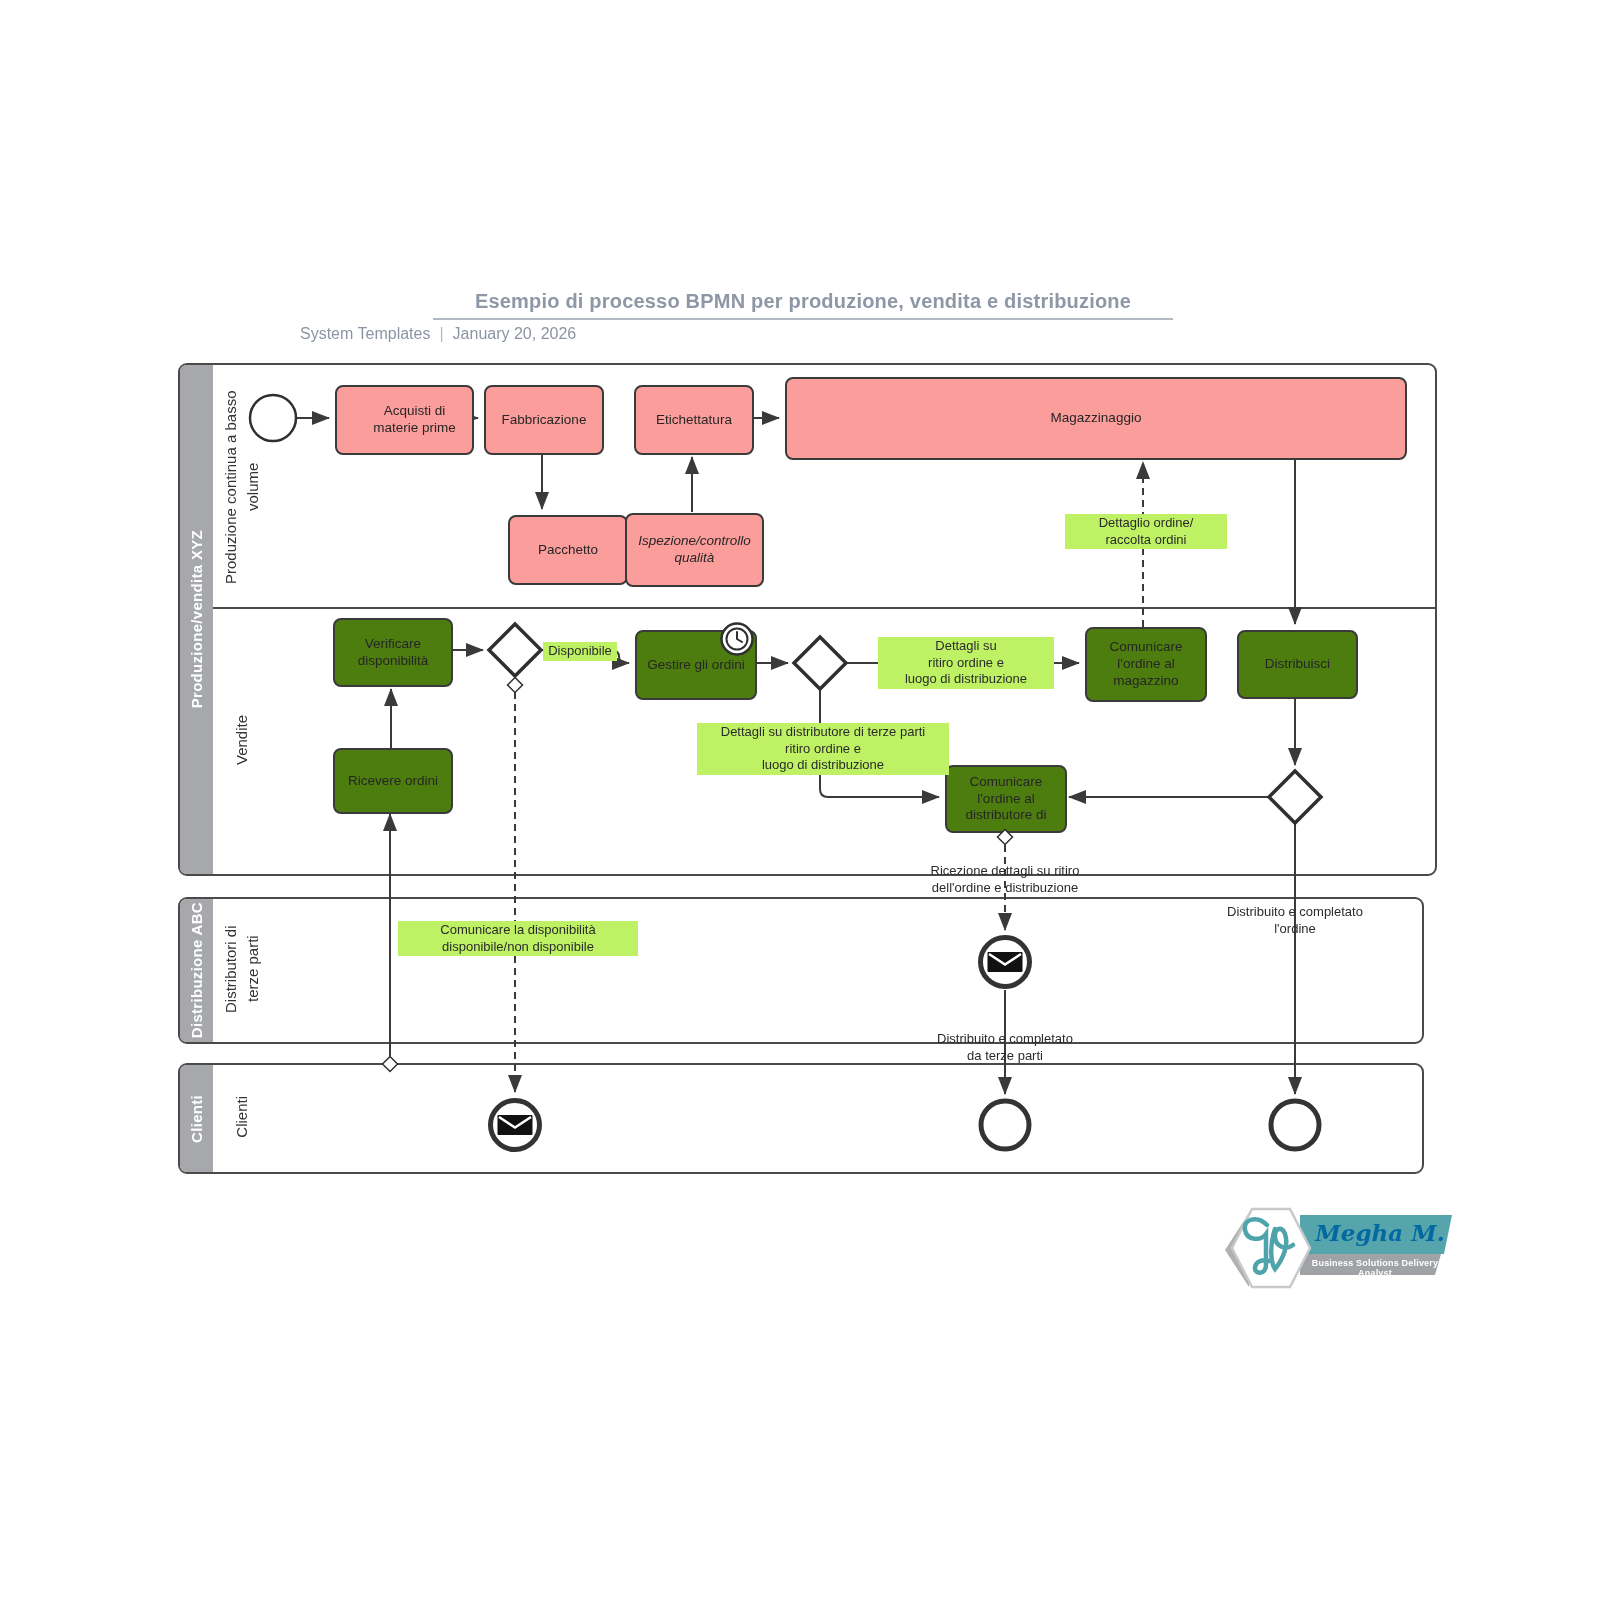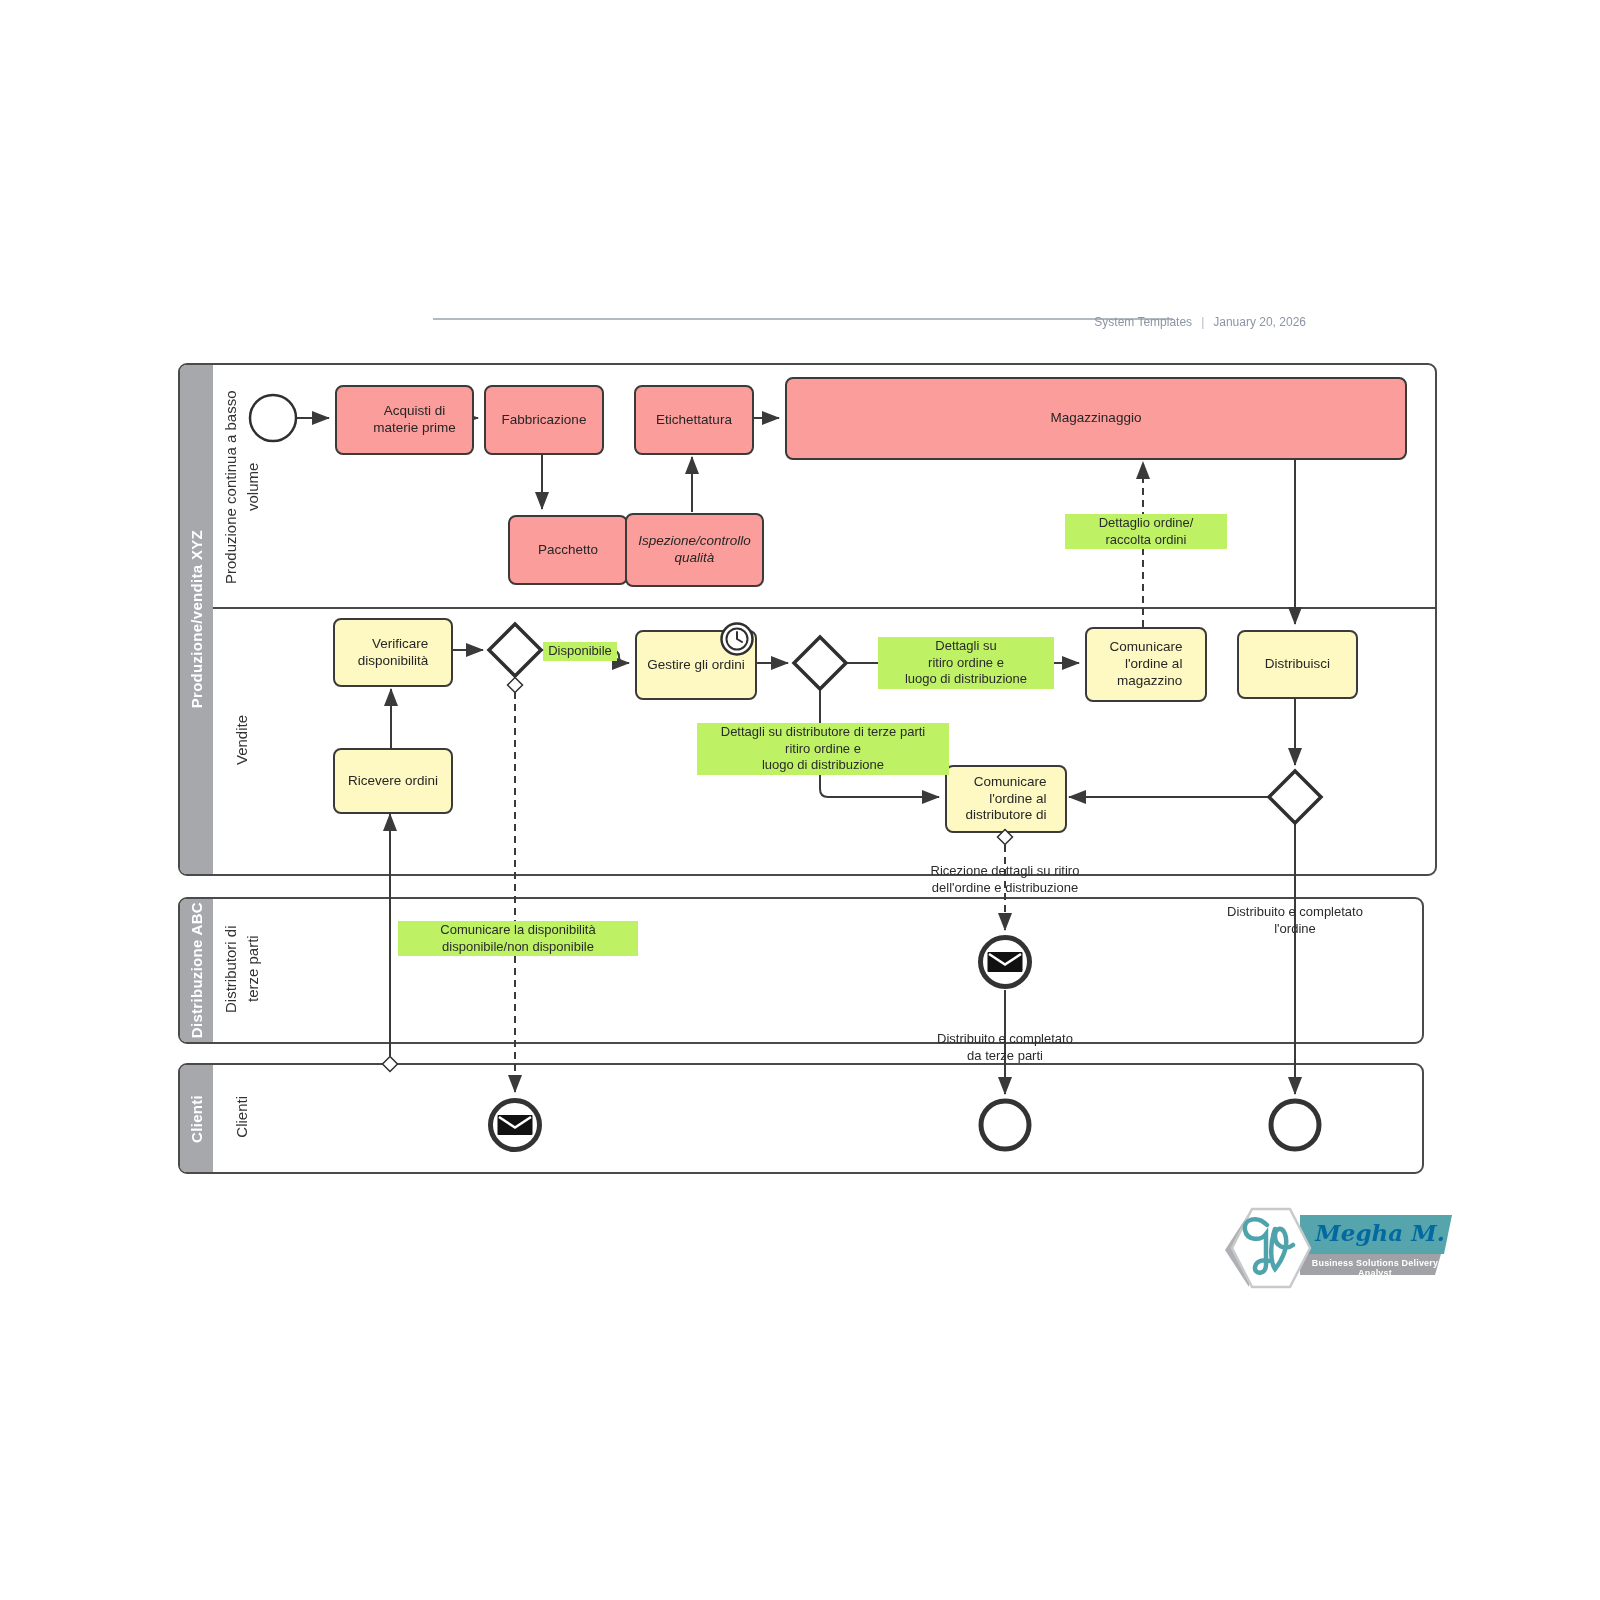--- a/index.html
+++ b/index.html
@@ -2,39 +2,39 @@
 <html><head>
 <meta charset="utf-8">
 <style>
   html,body { margin:0; padding:0; background:#ffffff; }
   #canvas { position:relative; width:1600px; height:1600px; background:#ffffff;
             font-family:"Liberation Sans", sans-serif; overflow:hidden; }
 
   .title { position:absolute; left:300px; top:290px; width:1006px; text-align:center;
            font-size:20px; font-weight:bold; color:#8E97A6; letter-spacing:.2px; }
   .title-underline { position:absolute; left:433px; top:318px; width:740px; height:2px; background:#B3B9C3; }
-  .subtitle { position:absolute; left:300px; top:315px; width:1006px; text-align:right;
-              font-size:12px; color:#8C95A3; }
+  .subtitle { position:absolute; left:300px; top:325px; width:1006px; text-align:left;
+              font-size:16px; color:#8C95A3; }
   .subtitle .sep { color:#B3B9C3; margin:0 9px; }
 
   .pool { position:absolute; border:2px solid #4A4A4A; border-radius:9px; z-index:0; background:#fff; }
   .pool-header { position:absolute; left:0; top:0; bottom:0; width:33px; background:#A6A8AB;
                  border-radius:6px 0 0 6px; display:flex; align-items:center; justify-content:center; }
   .vtext { writing-mode:vertical-rl; transform:rotate(180deg); text-align:center; }
   .pool-header .vtext { color:#ffffff; font-weight:bold; font-size:15px; letter-spacing:.3px; }
   .lane-label { position:absolute; display:flex; align-items:center; justify-content:center; }
   .lane-label .vtext { font-size:15px; color:#333333; line-height:1.45; }
   .h212 { height:212px; } .h120 { height:120px; }
   .lane-div { position:absolute; background:#4A4A4A; height:2px; }
 
   .task { position:absolute; display:flex; align-items:center; justify-content:center; text-align:center;
           border:2px solid #3A3A3A; border-radius:8px; font-size:13.5px; color:#262626;
           white-space:pre-line; line-height:1.25; z-index:2; }
   .red  { background:#FB9D9B; }
-  .pink { background:#fef9c3;text-align:right; }
+  .pink { background:#4d7c0f; }
 
   .flabel { position:absolute; font-size:13px; color:#2B2B2B; text-align:center;
             white-space:pre-line; line-height:1.27; z-index:3; }
   .wbg { background:#bef264; padding:1px 3px; }
 
   svg.layer { position:absolute; left:0; top:0; pointer-events:none; }
   #edges { z-index:1; } #nodes { z-index:4; } #logoart { z-index:1; }
 
   .edge { stroke:#3A3A3A; stroke-width:2; fill:none; }
   .dashed { stroke-dasharray:7 5; }
@@ -44,20 +44,21 @@
                font-family:"DejaVu Serif", serif; font-style:italic; font-weight:bold;
                font-size:23px; color:#0369a1; z-index:5; }
   .logo-tag  { position:absolute; left:1310px; top:1258px; width:130px; text-align:center;
                font-size:9px; font-weight:bold; letter-spacing:.2px; color:#ffffff; z-index:5; }
 </style>
 </head>
 <body>
 
 <div id="canvas">
 
+  <div class="title">Esempio di processo BPMN per produzione, vendita e distribuzione</div>
   <div class="title-underline"></div>
   <div class="subtitle">
     <span>System Templates</span><span class="sep">|</span><span>January 20, 2026</span>
   </div>
 
   <div class="pool" style="left:178px; top:363px; width:1255px; height:509px;">
     <div class="pool-header">
       <span class="vtext">Produzione/vendita XYZ</span>
     </div>
     <div class="lane-div" style="left:33px; right:0; top:242px;"></div>

